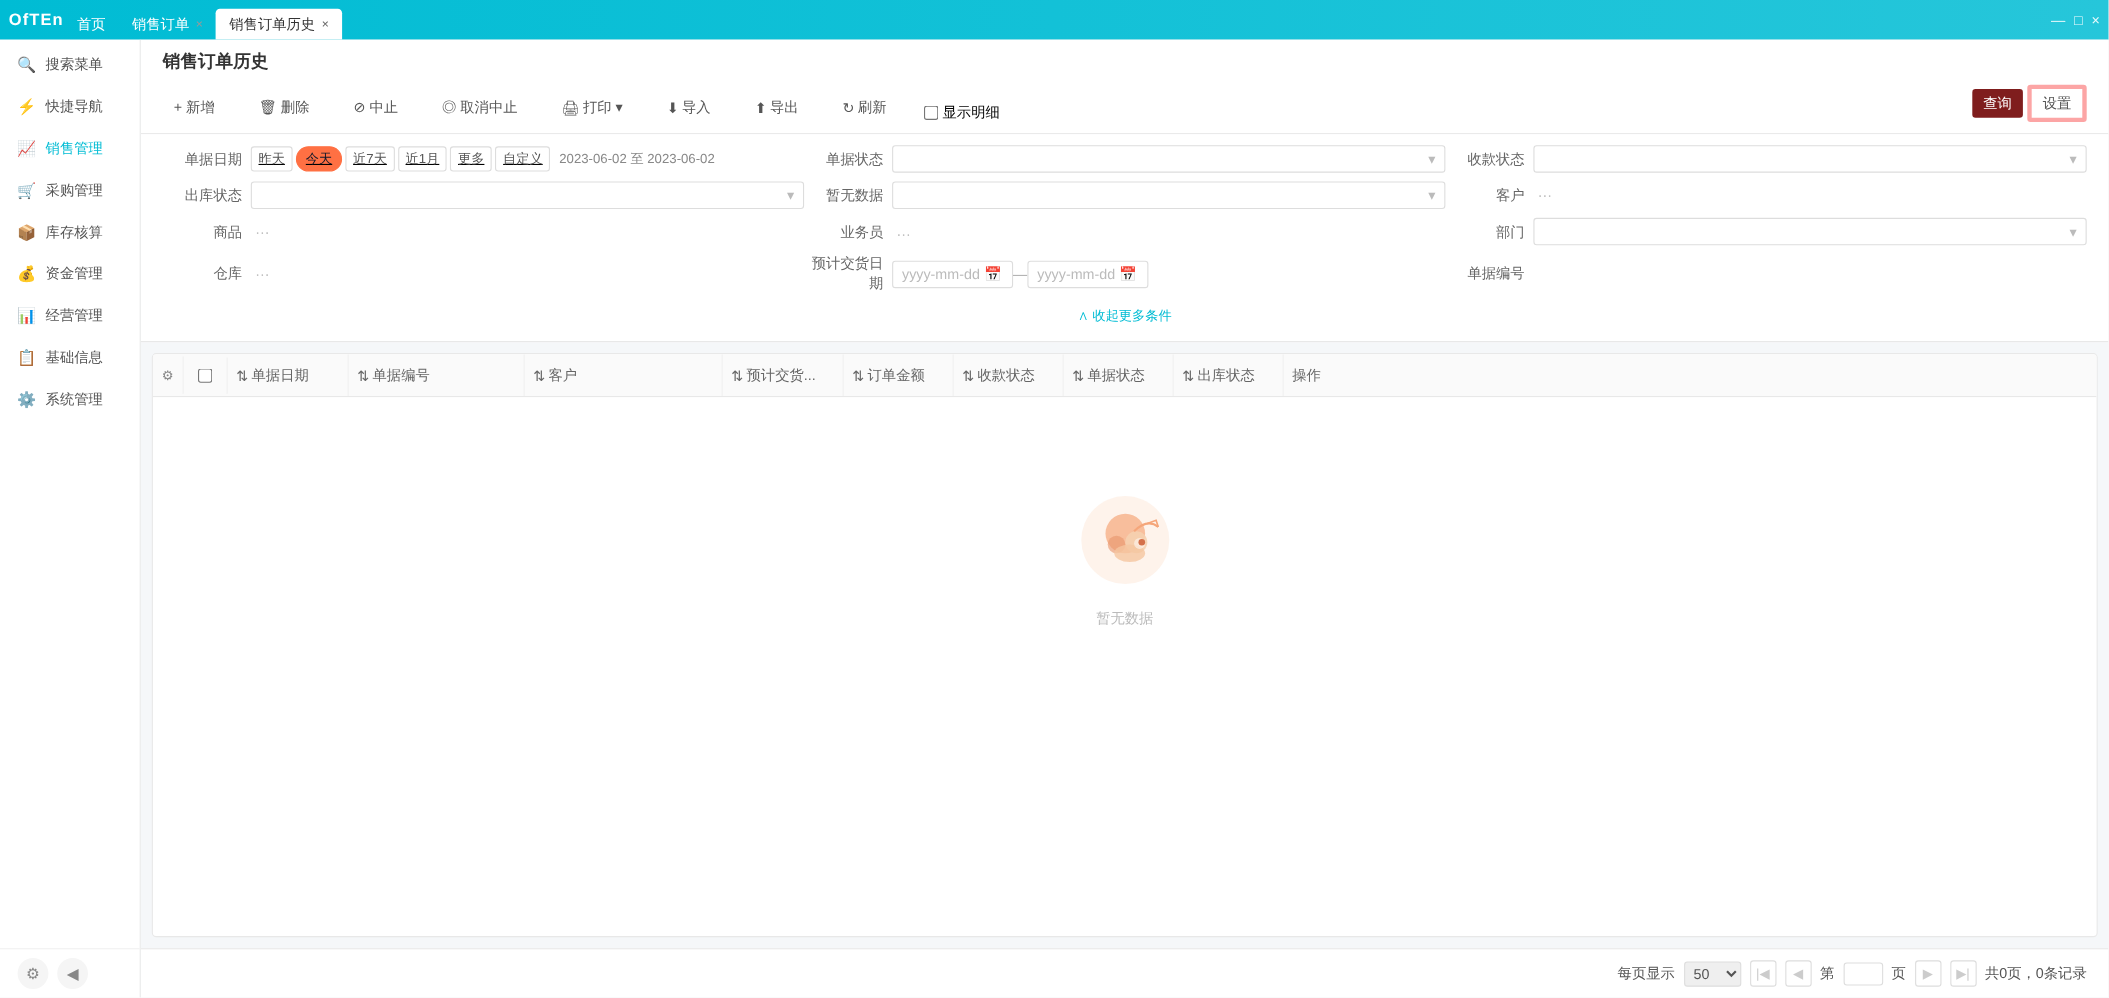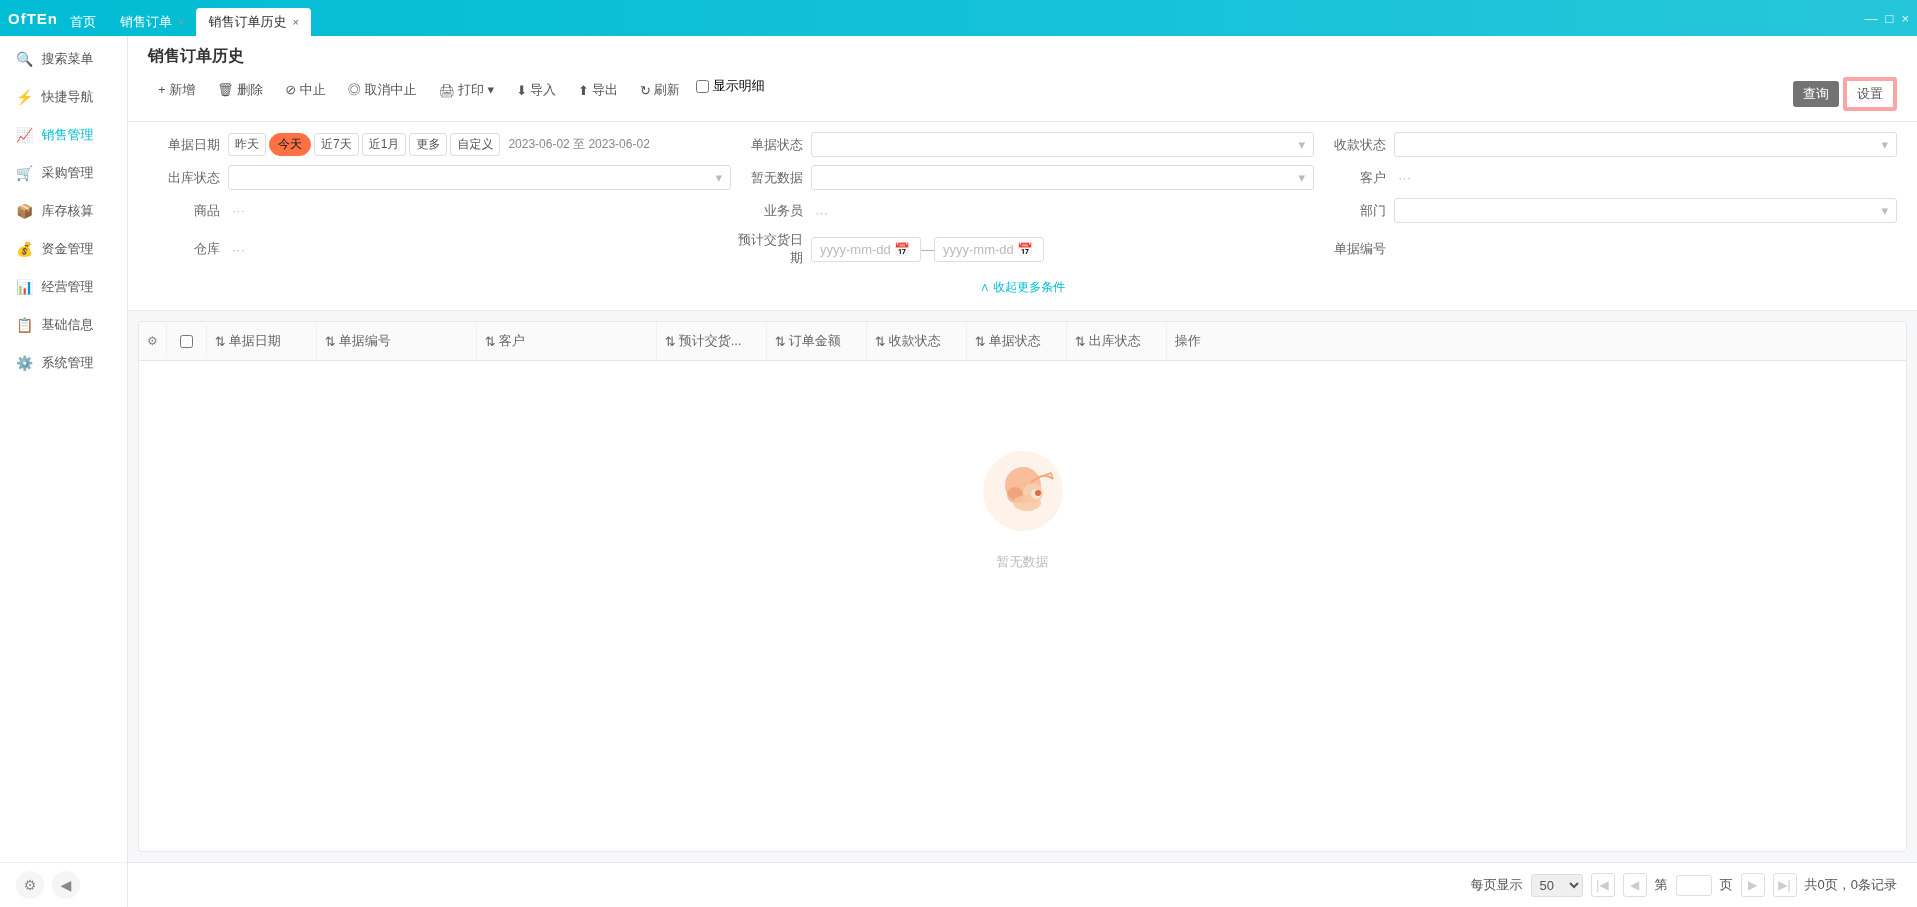--- a/index.html
+++ b/index.html
@@ -104,35 +104,35 @@
       border-bottom: 1px solid #e8e8e8;
     }
     .page-title {
       font-size: 16px;
       font-weight: bold;
       color: #333;
       margin-bottom: 10px;
     }
     .toolbar {
       display: flex;
-      align-items: flex-start;
-      gap: 2px;
+      align-items: flex-end;
+      gap: 20px;
       padding-bottom: 10px;
     }
     .toolbar-btn {
       display: flex; align-items: center; gap: 3px;
       padding: 4px 10px;
       border: none;
       background: transparent;
       color: #555;
       cursor: pointer;
       font-size: 13px;
       border-radius: 3px;
     }
-    .toolbar-btn.orange { background: #737373; color: #fff; border-radius: 3px; }
+    .toolbar-btn.orange { background: #7f1d1d; color: #fff; border-radius: 3px; }
     .toolbar-checkbox { display: flex; align-items: center; gap: 4px; margin-left: 4px; }
     .toolbar-right { margin-left: auto; display: flex; align-items: center; gap: 4px; }
 
     
     .filter-area {
       background: #fff;
       padding: 10px 20px;
       border-bottom: 1px solid #e8e8e8;
     }
     .filter-row {
@@ -149,21 +149,21 @@
       padding-right: 8px;
       flex-shrink: 0;
     }
     .filter-control {
       display: flex;
       align-items: center;
       gap: 4px;
       flex: 1;
     }
     .date-quick-btns {
-      display: flex; align-items: center; gap: 3px; flex-shrink: 0;
+      display: flex; align-items: center; gap: 3px; flex-shrink: 0; text-decoration: underline;
     }
     .date-quick-btn {
       padding: 2px 6px;
       border: 1px solid #ddd;
       border-radius: 3px;
       cursor: pointer;
       color: #555;
       font-size: 12px;
       background: #fff;
     }

